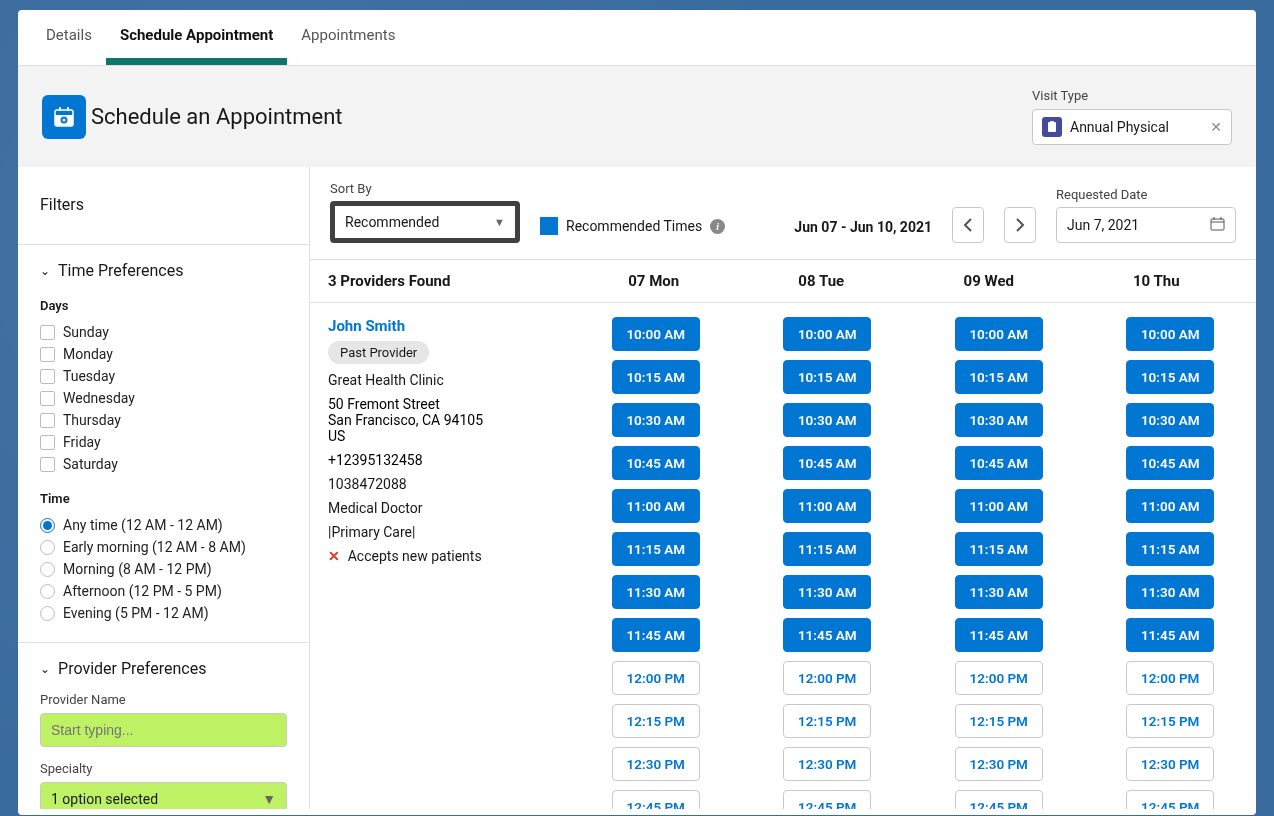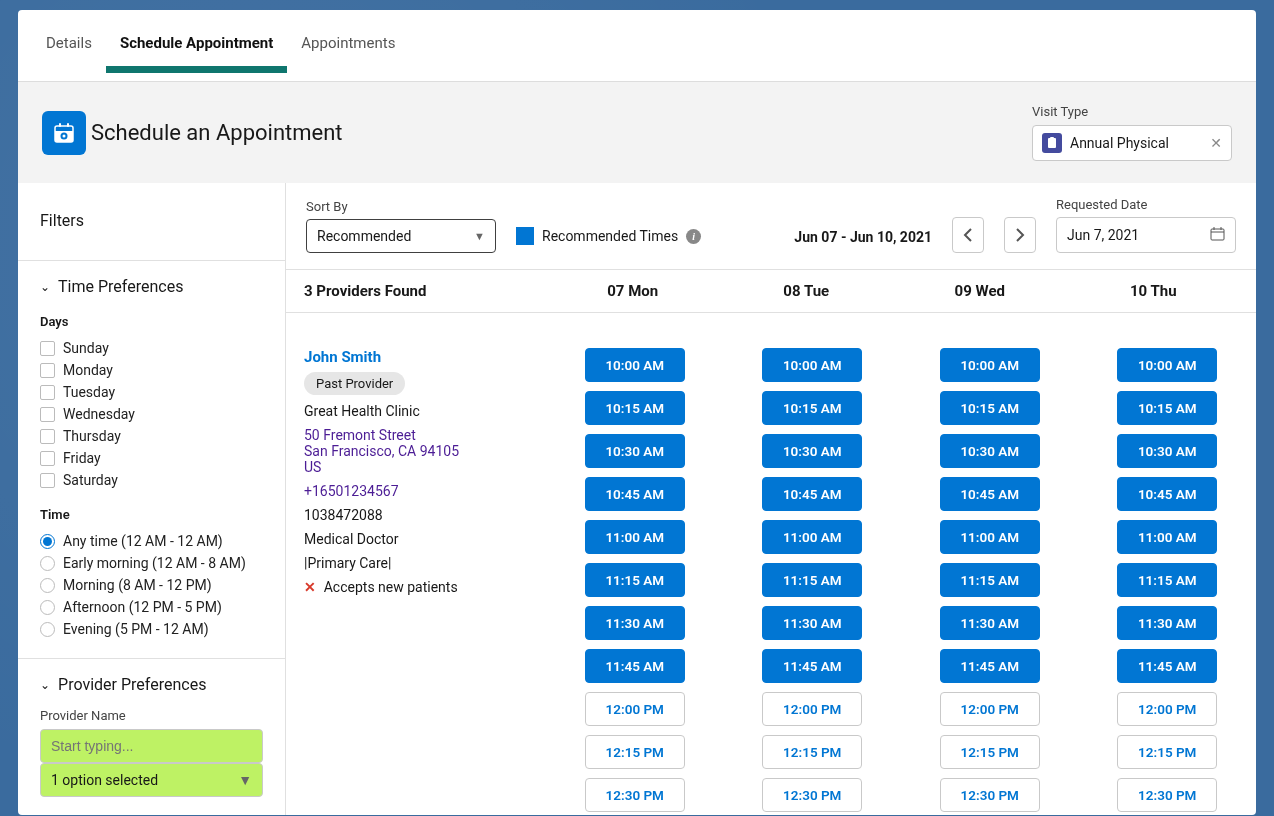--- a/index.html
+++ b/index.html
@@ -16,21 +16,21 @@
 .panel {
   background: #fff;
   margin: 10px 18px 0 18px;
   border-radius: 4px;
   height: 805px;
   overflow: hidden;
 }
 .tabs {
   display: flex;
   border-bottom: 1px solid #ddd;
-  padding: 8px 14px;
+  padding: 0 14px;
 }
 .tab {
   padding: 16px 14px 14px;
   cursor: pointer;
   color: #555;
   font-size: 15px;
 }
 .tab.active {
   font-weight: 700;
   color: #111;
@@ -69,21 +69,21 @@
   width: 20px; height: 20px;
   background: #444b9e;
   border-radius: 3px;
   display: flex; align-items: center; justify-content: center;
 }
 .visit-chip-x { color: #888; cursor: pointer; font-size: 14px; }
 
 .main { display: flex; height: calc(100% - 70px - 93px); }
 
 .filters-col {
-  width: 268px;
+  width: 292px;
   border-right: 1px solid #e0e0e0;
   overflow-y: auto;
 }
 .filters-title { font-size: 16px; padding: 28px 22px 30px; }
 .filter-section {
   border-top: 1px solid #e0e0e0;
   padding: 16px 22px 18px;
 }
 .filter-section-head {
   display: flex; align-items: center; gap: 8px;
@@ -127,21 +127,21 @@
 .field-label { font-size: 13px; color: #444; margin-bottom: 6px; display: block; }
 
 .results-col { flex: 1; display: flex; flex-direction: column; overflow: hidden; }
 .controls-row {
   display: flex; align-items: flex-end; gap: 20px;
   padding: 14px 20px 16px;
 }
 .control { display: flex; flex-direction: column; gap: 5px; }
 .control-label { font-size: 13px; color: #444; }
 .sort-select {
-  border: 1px solid #404040; border-radius: 4px;
+  border: 5px solid #404040; border-radius: 4px;
   padding: 8px 10px; min-width: 190px;
   display: flex; justify-content: space-between; align-items: center;
   background: #fff; cursor: pointer; font-size: 14px;
 }
 .rec-legend { display: flex; align-items: center; gap: 8px; padding-bottom: 8px; }
 .rec-square { width: 18px; height: 18px; background: #0176d3; }
 .info-icon {
   width: 15px; height: 15px; border-radius: 50%;
   background: #888; color: #fff; font-size: 10px;
   display: inline-flex; align-items: center; justify-content: center;
@@ -155,50 +155,50 @@
   display: flex; align-items: center; justify-content: center;
   color: #555;
 }
 .date-input {
   border: 1px solid #c9c9c9; border-radius: 4px;
   padding: 8px 10px; min-width: 180px;
   display: flex; justify-content: space-between; align-items: center;
   background: #fff; cursor: pointer; font-size: 14px;
 }
 
-.grid { flex: 1; overflow: hidden; display: flex; flex-direction: column; gap: 21px; }
+.grid { flex: 1; overflow: hidden; display: flex; flex-direction: column; }
 .grid-head {
   display: flex; border-top: 1px solid #e0e0e0; border-bottom: 1px solid #e0e0e0;
   padding: 12px 0;
 }
 .grid-head .col-prov { width: 260px; padding-left: 18px; font-weight: 700; font-size: 15px; }
 .grid-head .col-day {
   flex: 1; text-align: center; font-weight: 700; font-size: 15px;
 }
 .grid-body { flex: 1; overflow-y: auto; display: flex; }
 .scroll-pad { width: 16px; }
 .col-prov-body {
   width: 260px; padding: 14px 14px 14px 18px;
 }
 .prov-name { color: #0176d3; font-weight: 700; font-size: 15px; }
 .badge {
   display: inline-block; background: #e6e6e6; border-radius: 12px;
   padding: 4px 12px; font-size: 13px; margin-top: 6px;
 }
 .prov-line { margin-top: 8px; font-size: 14px; }
-.link { color: #4c1d95; }
+.link { color: #000000; }
 .accepts-row { display: flex; align-items: center; gap: 8px; margin-top: 8px; }
 .x-icon { color: #d83a2b; font-weight: 700; font-size: 14px; }
 
 .col-day-body {
   flex: 1; padding: 14px 0;
   display: flex; flex-direction: column; align-items: center; gap: 9px;
 }
 .slot {
-  width: 100px; padding: 8px 0; text-align: center;
+  width: 88px; padding: 8px 0; text-align: center;
   border-radius: 4px; font-size: 13.5px; font-weight: 600;
   cursor: pointer;
 }
 .slot.rec { background: #0176d3; color: #fff; border: 1px solid #0176d3; }
 .slot.norm { background: #fff; color: #0176d3; border: 1px solid #c9c9c9; }
 
 
 .filters-col::-webkit-scrollbar, .grid-body::-webkit-scrollbar { width: 14px; }
 .filters-col::-webkit-scrollbar-thumb, .grid-body::-webkit-scrollbar-thumb {
   background: #bcbcbc; border-radius: 7px; border: 3px solid #fff;
@@ -314,20 +314,21 @@
           </div>
       </div>
 
       <div class="filter-section">
         <div class="filter-section-head">
           <span class="chev">⌄</span>
           <span>Provider Preferences</span>
         </div>
         <label class="field-label">Provider Name</label>
         <input class="text-input" placeholder="Start typing..." style="">
+        <label class="field-label" style="margin-top:14px">Specialty</label>
         <div class="select-input">
           <span>1 option selected</span>
           <span style="color:#666">▼</span>
         </div>
       </div>
     </div>
 
     <div class="results-col">
       <div class="controls-row">
         <div class="control">
@@ -380,21 +381,21 @@
           <div class="scroll-pad"></div>
         </div>
         <div class="grid-body">
           <div class="col-prov-body">
             <div class="prov-name">John Smith</div>
             <div><span class="badge">Past Provider</span></div>
             <div class="prov-line">Great Health Clinic</div>
             <div class="prov-line link">50 Fremont Street</div>
             <div class="link">San Francisco, CA 94105</div>
             <div class="link">US</div>
-            <div class="prov-line link">+16501234567</div>
+            <div class="prov-line link">+12395132458</div>
             <div class="prov-line">1038472088</div>
             <div class="prov-line">Medical Doctor</div>
             <div class="prov-line">|Primary Care|</div>
             <div class="accepts-row">
               <span class="x-icon">✕</span>
               <span>Accepts new patients</span>
             </div>
           </div>
           <div class="col-day-body" id="day-col-0">
               <div class="slot rec">10:00 AM</div>

